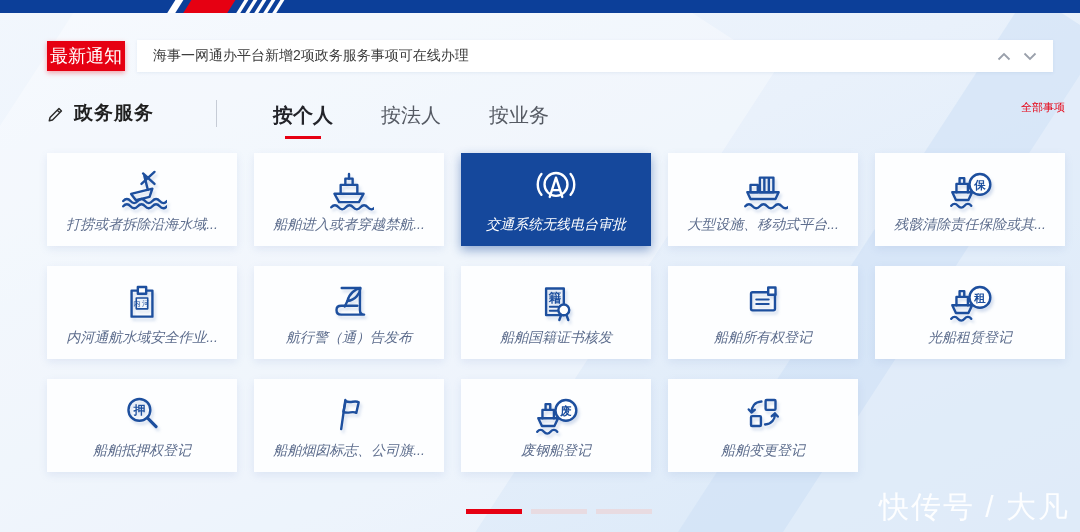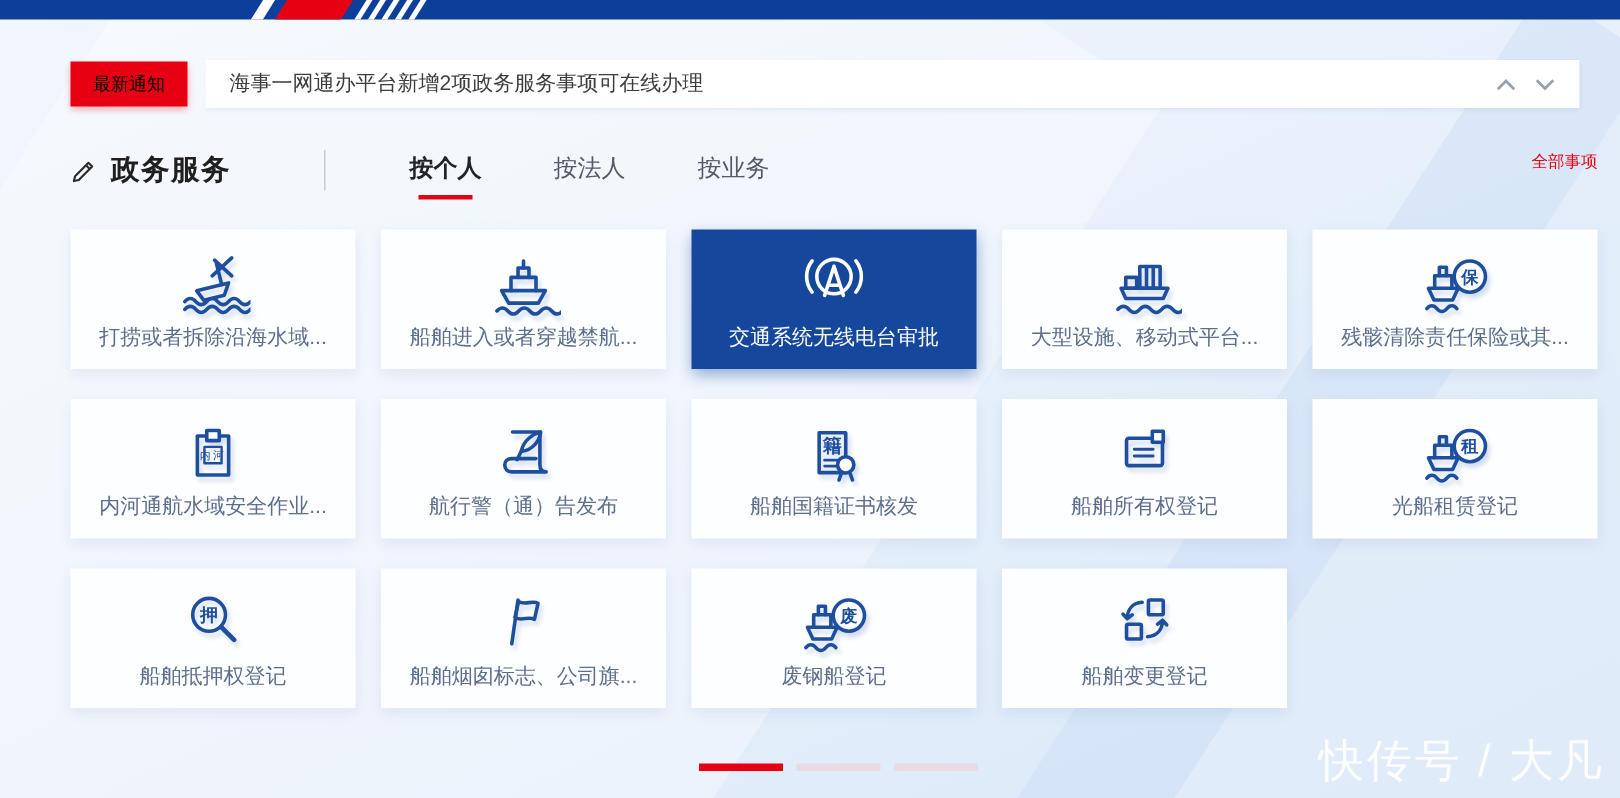--- a/index.html
+++ b/index.html
@@ -22,56 +22,56 @@
   .topbar .s-red { left:187px; width:44px; background:#e60012; }
   .topbar .s-t1 { left:240px; width:4px; }
   .topbar .s-t2 { left:249px; width:4px; }
   .topbar .s-t3 { left:258px; width:4px; }
   .topbar .s-t4 { left:267px; width:4px; }
   .topbar .s-t5 { left:276px; width:4px; }
 
   
   .notice-row { position:absolute; top:40px; left:47px; width:1006px; height:32px; display:flex; align-items:center; z-index:4; }
   .notice-badge {
-    width:78px; height:30px; background:#e60012; color:#000000; font-size:12px;
+    width:78px; height:30px; background:#e60012; color:#ffffff; font-size:18px;
     display:flex; align-items:center; justify-content:center; flex:0 0 auto;
     box-shadow:0 2px 5px rgba(230,0,18,0.35);
   }
   .notice-box {
     flex:1; height:32px; margin-left:12px; background:#fff; display:flex; align-items:center;
     padding:0 16px; box-shadow:0 1px 3px rgba(100,130,180,0.12); cursor:pointer;
   }
   .notice-text { font-size:14px; color:#3d3d3d; flex:1; white-space:nowrap; overflow:hidden; }
   .notice-ctrls { display:flex; align-items:center; gap:12px; color:#9aa0ab; }
   .notice-ctrls svg { display:block; cursor:pointer; }
 
   
   .section-header { position:absolute; top:100px; left:47px; width:1018px; height:30px; display:flex; align-items:flex-start; z-index:4; }
   .title-group { display:flex; align-items:center; gap:8px; }
   .page-title { font-size:19px; font-weight:bold; color:#1f1f1f; letter-spacing:1px; }
   .v-divider { width:1px; height:27px; background:#c6ccd6; margin-left:62px; }
   .tabs { display:flex; align-items:center; gap:44px; margin-left:54px; }
-  .tab { position:relative; font-size:16px; color:#555a63; background:none; border:none; cursor:pointer; font-family:inherit; padding:2px 2px 6px; }
+  .tab { position:relative; font-size:20px; color:#555a63; background:none; border:none; cursor:pointer; font-family:inherit; padding:2px 2px 6px; }
   .tab.active { color:#23242a; font-weight:bold; }
   .tab.active::after { content:""; position:absolute; left:50%; transform:translateX(-50%); bottom:-4px; width:36px; height:3px; background:#e60012; }
   .spacer { flex:1; }
   .all-link { font-size:11px; color:#e60012; text-decoration:none; cursor:pointer; }
 
   
   .grid {
     position:absolute; top:153px; left:47px; width:1018px; z-index:3;
     display:grid; grid-template-columns:repeat(5,1fr); grid-auto-rows:93px; gap:20px 17px;
   }
   .card {
     background:#fdfeff; display:flex; flex-direction:column; align-items:center; justify-content:flex-end;
     padding-bottom:12px; cursor:pointer; box-shadow:0 3px 8px rgba(110,145,200,0.14);
   }
   .card .icon { color:#1d4f9e; height:54px; display:flex; align-items:flex-end; justify-content:center;
     filter:drop-shadow(2px 3px 1.5px rgba(29,79,158,0.18)); }
-  .card .label { margin-top:4px; font-size:14px; color:#5d6d8d; white-space:nowrap; }
+  .card .label { margin-top:4px; font-size:14px; color:#5d6d8d; white-space:nowrap;font-style:italic; }
   .card.active { background:#15489c; box-shadow:0 4px 10px rgba(21,72,156,0.45); }
   .card.active .icon { color:#ffffff; filter:none; }
   .card.active .label { color:#ffffff; }
 
   
   .pagination { position:absolute; top:509px; left:466px; display:flex; gap:9px; z-index:3; }
   .page-bar { width:56px; height:5px; background:#e8dbe1; border:none; padding:0; cursor:pointer; }
   .page-bar.active { background:#e60012; }
 
   

